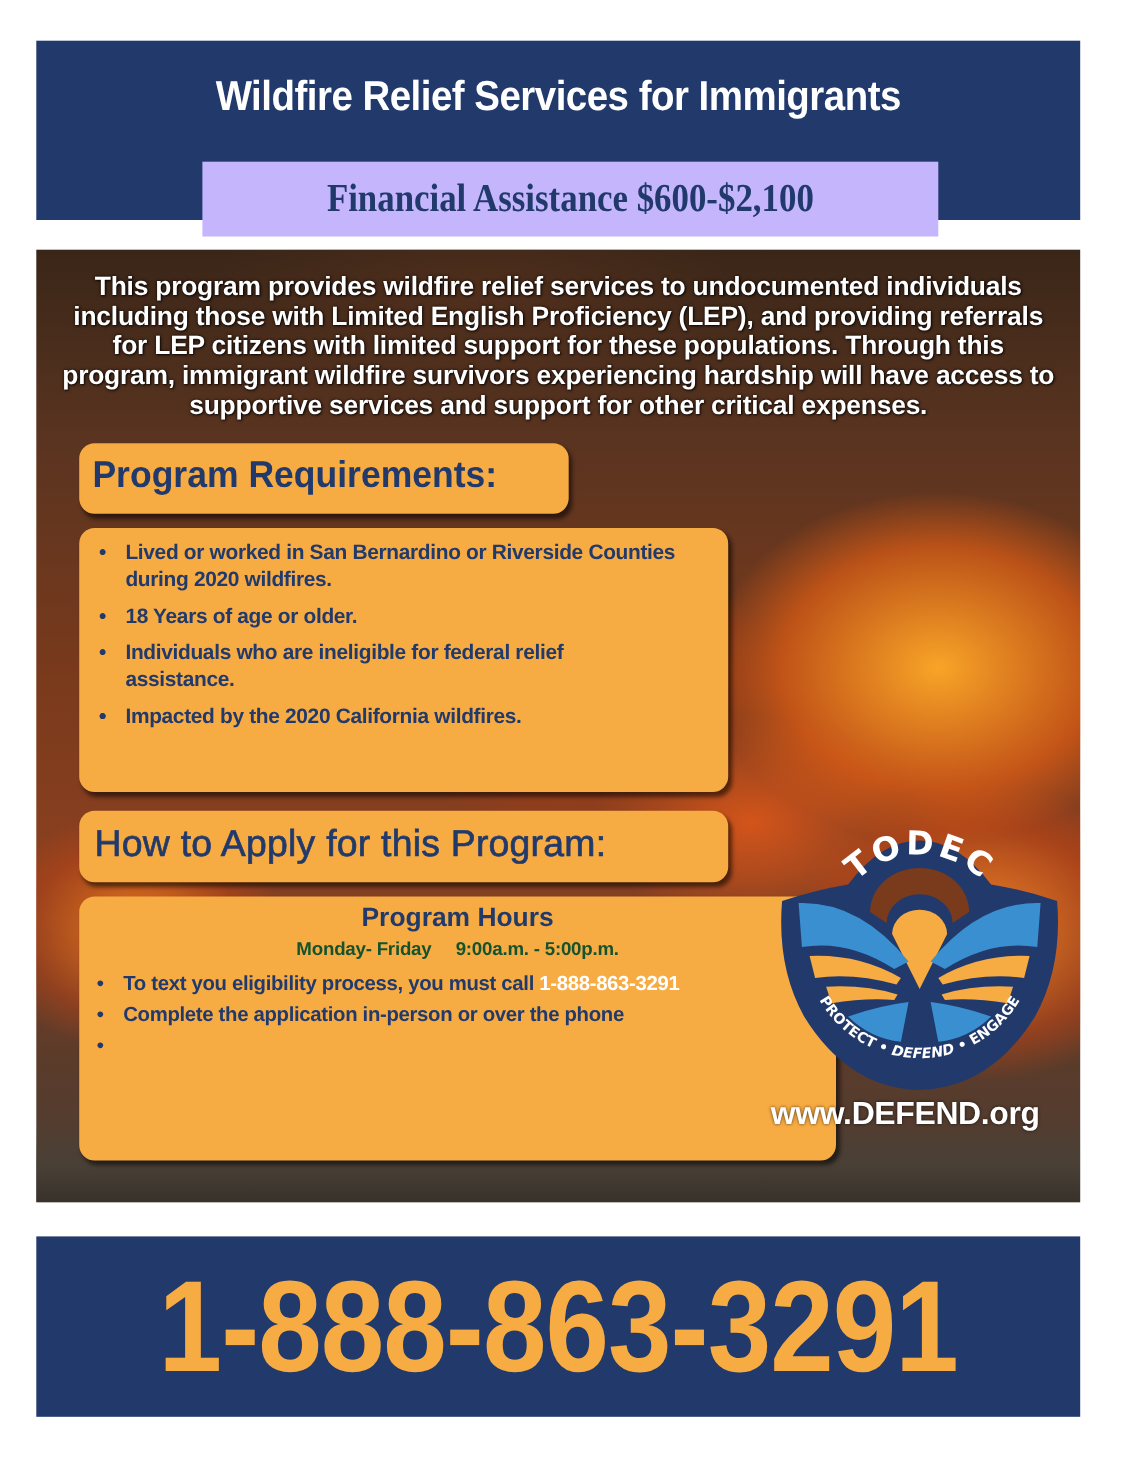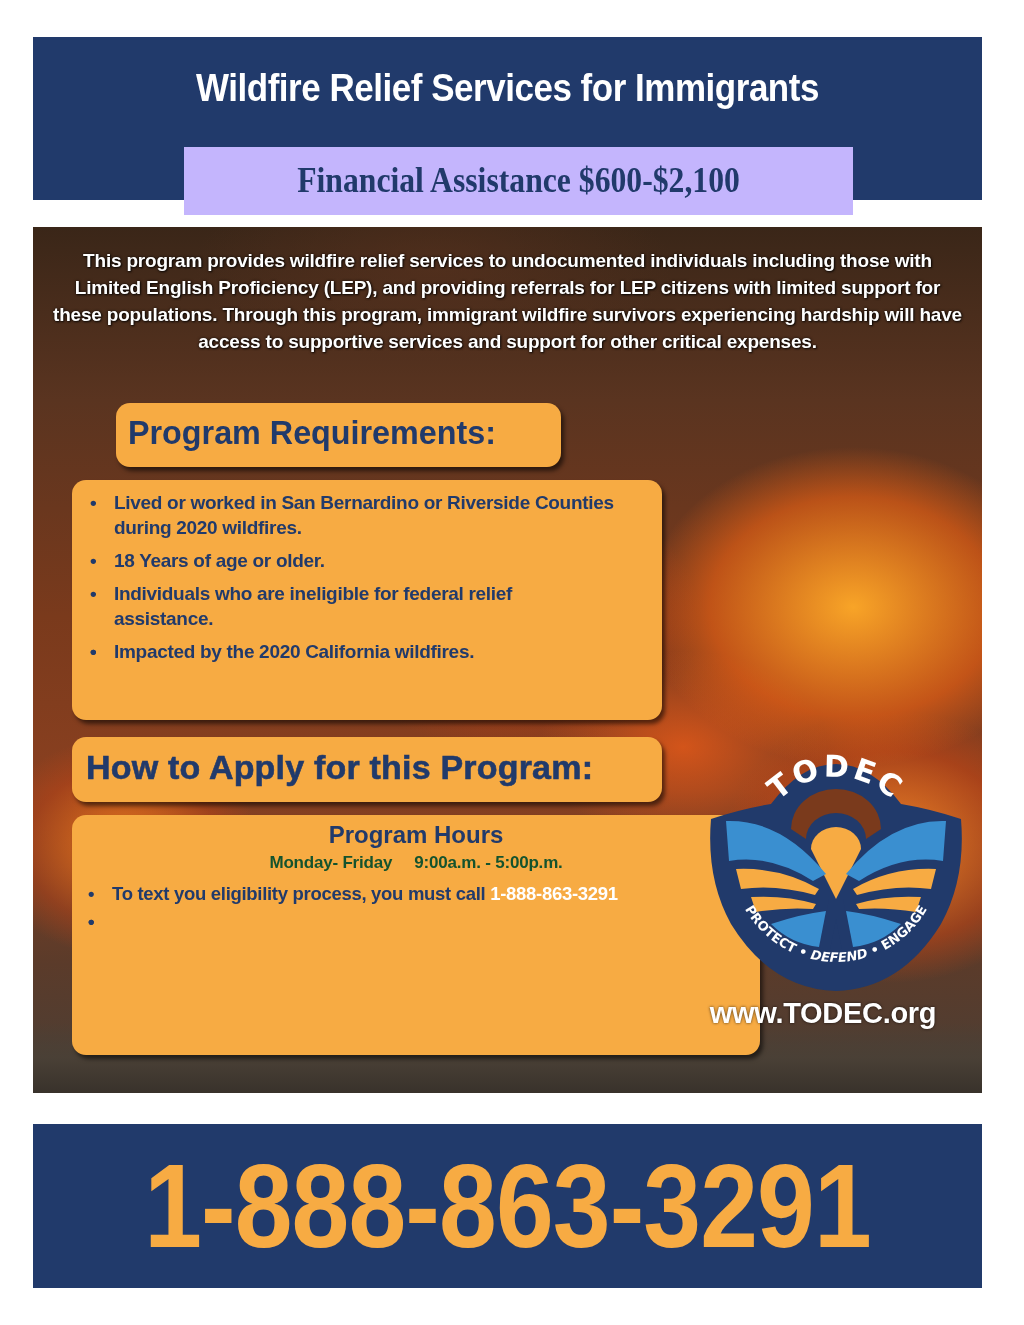--- a/index.html
+++ b/index.html
@@ -23,37 +23,37 @@
              radial-gradient(ellipse 220px 160px at 480px 390px, rgba(240,110,30,0.85), rgba(180,60,20,0.4) 60%, rgba(0,0,0,0) 85%),
              radial-gradient(ellipse 200px 160px at 860px 620px, rgba(250,140,40,0.9), rgba(200,70,20,0.5) 60%, rgba(0,0,0,0) 85%),
              radial-gradient(ellipse 160px 130px at 90px 620px, rgba(250,130,30,0.85), rgba(200,70,20,0.4) 60%, rgba(0,0,0,0) 85%),
              radial-gradient(ellipse 180px 120px at 650px 520px, rgba(230,90,25,0.8), rgba(0,0,0,0) 80%),
              radial-gradient(ellipse 300px 120px at 400px 40px, rgba(90,50,30,0.6), rgba(0,0,0,0) 80%),
              linear-gradient(180deg, #3a2618 0%, #5a3420 20%, #7a3a1c 45%, #8a4020 65%, #5b3b2a 85%, #4a3f36 100%);
          }
   .ground { position:absolute; left:0; right:0; bottom:0; height:70px;
             background:linear-gradient(180deg, rgba(70,60,50,0) 0%, #4a4036 50%, #38322b 100%); }
   .intro { position:absolute; left:20px; right:20px; top:20px; text-align:center;
-           color:#ffffff; font-weight:bold; font-size:19px; line-height:27px;
+           color:#ffffff; font-weight:bold; font-size:24px; line-height:27px;
            letter-spacing:-0.2px;
            text-shadow:0 0 3px rgba(0,0,0,0.8), 1px 1px 2px rgba(0,0,0,0.7); }
 
   .obox { position:absolute; background:#f7ab43; border-radius:14px;
           box-shadow:3px 4px 4px rgba(0,0,0,0.55); color:#213a6b; }
-  .req-title { left:39px; top:176px; width:445px; height:64px;margin-left:44px; }
+  .req-title { left:39px; top:176px; width:445px; height:64px; }
   .req-title .t { position:absolute; left:12px; top:10px; font-size:34px; font-weight:bold;
                   transform:scaleX(0.95); transform-origin:left; white-space:nowrap; }
   .req-list { left:39px; top:253px; width:590px; height:240px; }
   .req-list ul { list-style:none; margin:0; padding:10px 0 0 18px; }
   .req-list li { position:relative; font-weight:bold; font-size:19px; line-height:25px;
                  padding-left:24px; margin-bottom:8px; letter-spacing:-0.3px; }
   .req-list li .dot { position:absolute; left:0; top:0; }
   .apply-title { left:39px; top:510px; width:590px; height:65px; }
   .apply-title .t { position:absolute; left:14px; top:11px; font-size:34px;
-                    white-space:nowrap; font-weight:bold; letter-spacing:0.2px;
+                    white-space:nowrap; font-weight:normal; letter-spacing:0.2px;
                     -webkit-text-stroke:0.6px #213a6b; }
   .hours-box { left:39px; top:588px; width:688px; height:240px; }
   .hours-title { position:absolute; left:0; width:100%; top:6px; text-align:center;
                  font-weight:bold; font-size:24px; }
   .hours-time { position:absolute; left:0; width:100%; top:38px; text-align:center;
                 font-weight:bold; font-size:17px; color:#14532d; letter-spacing:-0.2px; }
   .hours-time .gap { display:inline-block; width:22px; }
   .hours-box ul { list-style:none; margin:0; padding:0; position:absolute; left:16px; top:66px; right:10px; }
   .hours-box li { position:relative; font-weight:bold; font-size:18.5px; line-height:26px;
                   padding-left:24px; margin-bottom:2px; letter-spacing:-0.3px; }
@@ -103,21 +103,21 @@
     <div class="t">How to Apply for this Program:</div>
   </div>
 
   <div class="obox hours-box">
     <div class="hours-title">Program Hours</div>
     <div class="hours-time">
       <span>Monday- Friday</span><span class="gap"></span><span>9:00a.m. - 5:00p.m.</span>
     </div>
     <ul>
       <li style="padding-right:90px;"><span class="dot">•</span><span>To text you eligibility process, you must call </span><span class="phone-inline">1-888-863-3291</span></li>
-      <li style="padding-right:80px;"><span class="dot">•</span></li>
+      <li style="padding-right:80px;"><span class="dot">•</span><span>Complete the application in-person or over the phone</span></li>
       <li style="padding-right:60px;"><span class="dot">•</span></li>
     </ul>
   </div>
 
   <svg class="logo" viewBox="0 0 270 250">
     <defs>
       <path id="arcTop" d="M 60 80 A 80 80 0 0 1 210 80"></path>
       <path id="arcBottom" d="M 35 140 A 105 105 0 0 0 235 140"></path>
     </defs>
 
@@ -139,18 +139,18 @@
 
     <path d="M 128 150 L 118 205 L 128 205 L 135 170 L 142 205 L 152 205 L 142 150 Z" fill="#213a6b"></path>
     <text font-family="DejaVu Sans, sans-serif" font-weight="bold" font-size="30" fill="#ffffff" letter-spacing="3">
       <textPath href="#arcTop" startOffset="50%" text-anchor="middle">TODEC</textPath>
     </text>
     <text font-family="DejaVu Sans, sans-serif" font-weight="bold" font-size="13" fill="#ffffff">
       <textPath href="#arcBottom" startOffset="50%" text-anchor="middle"><tspan>PROTECT</tspan> <tspan>•</tspan> <tspan font-style="italic">DEFEND</tspan> <tspan>•</tspan> <tspan>ENGAGE</tspan></textPath>
     </text>
   </svg>
 
-  <div class="url">www.TODEC.org</div>
+  <div class="url">www.DEFEND.org</div>
 </div>
 
 <div class="bottom-box navy">
   <div class="phone-big">1-888-863-3291</div>
 </div>
 
 </body></html>

